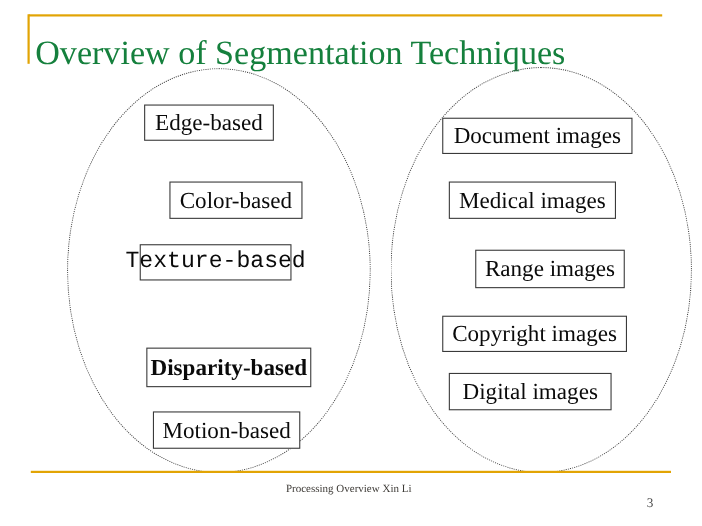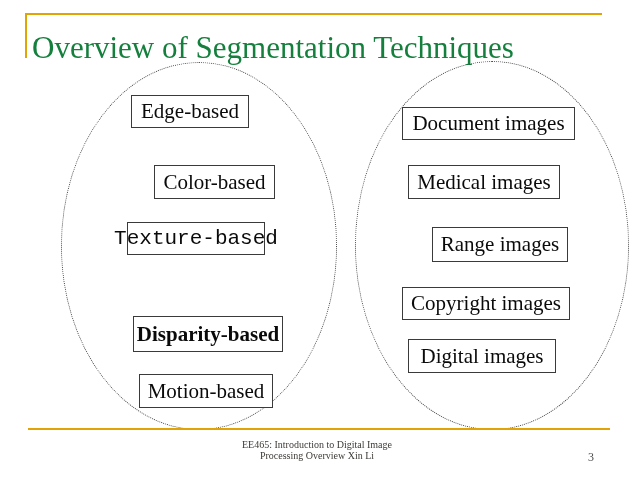--- a/index.html
+++ b/index.html
@@ -96,19 +96,18 @@
 
   <div class="box b7">Medical images</div>
   <div class="box b6">Document images</div>
   <div class="box b8">Range images</div>
   <div class="box b9">Copyright images</div>
   <div class="box b10">Digital images</div>
 
   <div class="gold-bottom"></div>
 
   <div class="footer">
-    <div>EE465: Introduction to Digital Image</div>
     <div>Processing Overview Xin Li</div>
   </div>
 
   <div class="page-number">3</div>
 
 </div>
 
 </body></html>

